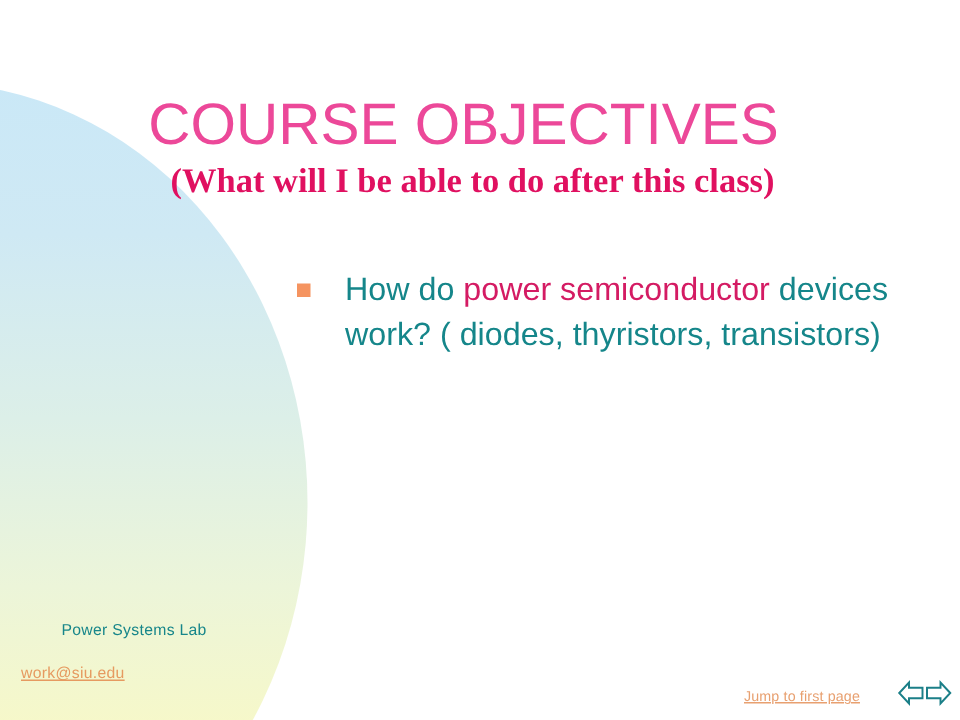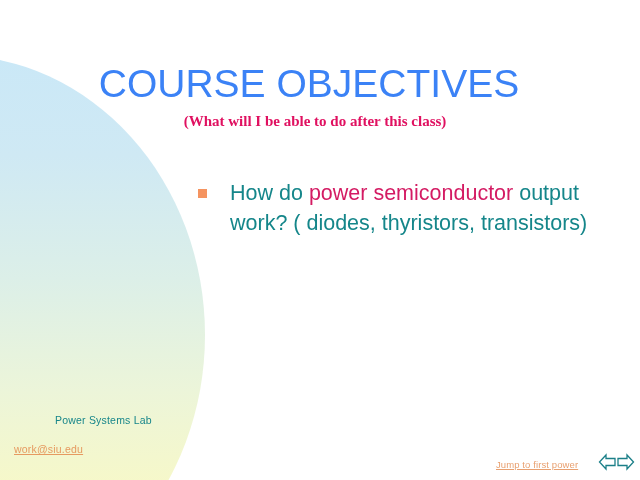--- a/index.html
+++ b/index.html
@@ -49,28 +49,28 @@
     z-index: 3;
   }
   #slide-title {
     margin: 0;
     padding: 0 22px 0 0;
     font-family: "Liberation Sans", sans-serif;
     font-size: 39px;
     font-weight: normal;
     line-height: 44px;
     letter-spacing: 0px;
-    color: #3b82f6;
+    color: #ec4899;
     white-space: nowrap;
   }
   #slide-subtitle {
     margin: 0;
     padding: 2px 10px 0 0;
     font-family: "Liberation Serif", serif;
-    font-size: 15px;
+    font-size: 23px;
     font-weight: bold;
     line-height: 26px;
     color: #e01060;
     white-space: nowrap;
   }
 
   
   #bullet-list {
     position: absolute;
     left: 196px;
@@ -98,21 +98,21 @@
     height: 9px;
     background: #f59460;
   }
   .hl {
     color: #d41b63;
   }
 
   
   #lab-name {
     position: absolute;
-    left: 55px;
+    left: 41px;
     top: 414px;
     font-size: 10.5px;
     color: #17868a;
     letter-spacing: 0.2px;
     z-index: 4;
     white-space: nowrap;
   }
   #email-link {
     position: absolute;
     left: 14px;
@@ -163,27 +163,27 @@
 </div>
 
 <div id="title-block">
   <h1 id="slide-title">COURSE OBJECTIVES</h1>
   <div id="slide-subtitle">(What will I be able to do after this class)</div>
 </div>
 
 <ul id="bullet-list">
   <li class="bullet-item">
     <span class="bullet-marker"></span>
-    <span>How do </span><span class="hl">power semiconductor</span><span> output work? ( diodes, thyristors, transistors)</span>
+    <span>How do </span><span class="hl">power semiconductor</span><span> devices work? ( diodes, thyristors, transistors)</span>
   </li>
 </ul>
 
 <div id="lab-name">Power Systems Lab</div>
 <a id="email-link" href="#">work@siu.edu</a>
-<a id="jump-link" href="#">Jump to first power</a>
+<a id="jump-link" href="#">Jump to first page</a>
 
 <div id="nav-arrows">
   <span class="nav-arrow" id="nav-arrow-prev">
     <svg width="19" height="24" viewBox="0 0 19 24">
       <polygon points="1.5,12 8,5 8,8.5 17,8.5 17,15.5 8,15.5 8,19" fill="none" stroke="#1b7f88" stroke-width="1.3" stroke-linejoin="miter"></polygon>
     </svg>
   </span>
   <span class="nav-arrow" id="nav-arrow-next">
     <svg width="19" height="24" viewBox="0 0 19 24">
       <polygon points="17.5,12 11,5 11,8.5 2,8.5 2,15.5 11,15.5 11,19" fill="none" stroke="#1b7f88" stroke-width="1.3" stroke-linejoin="miter"></polygon>

